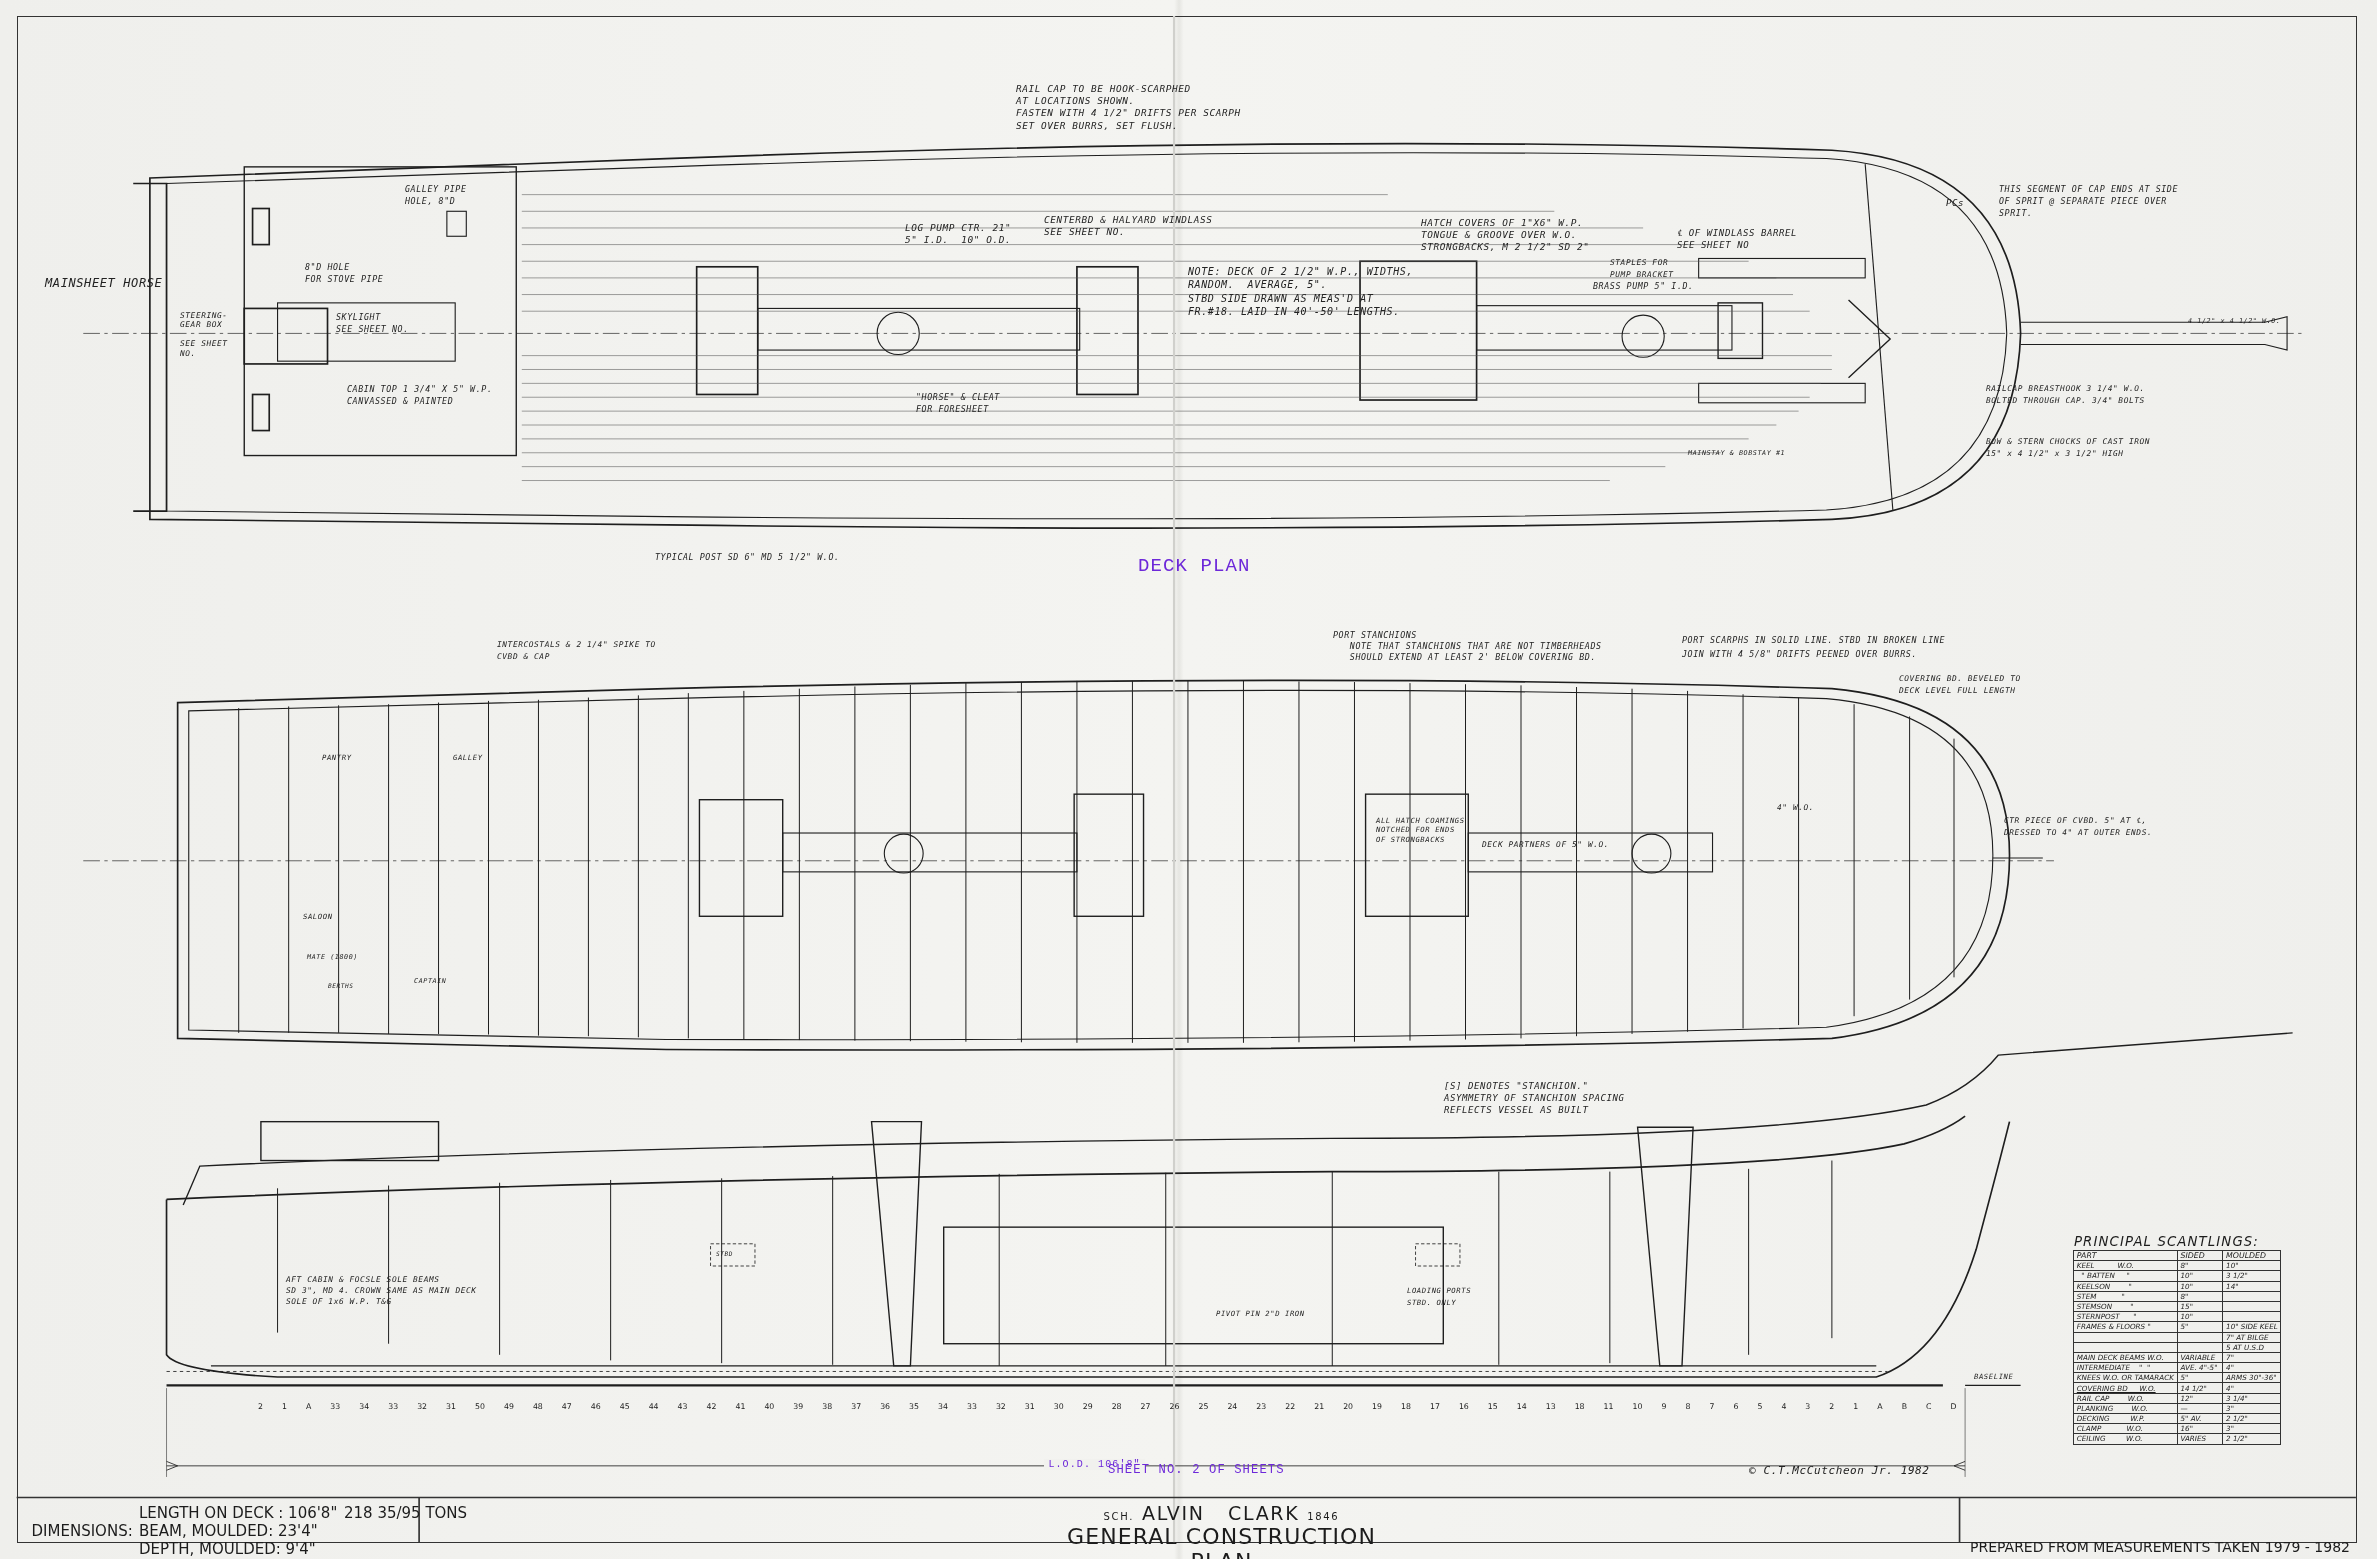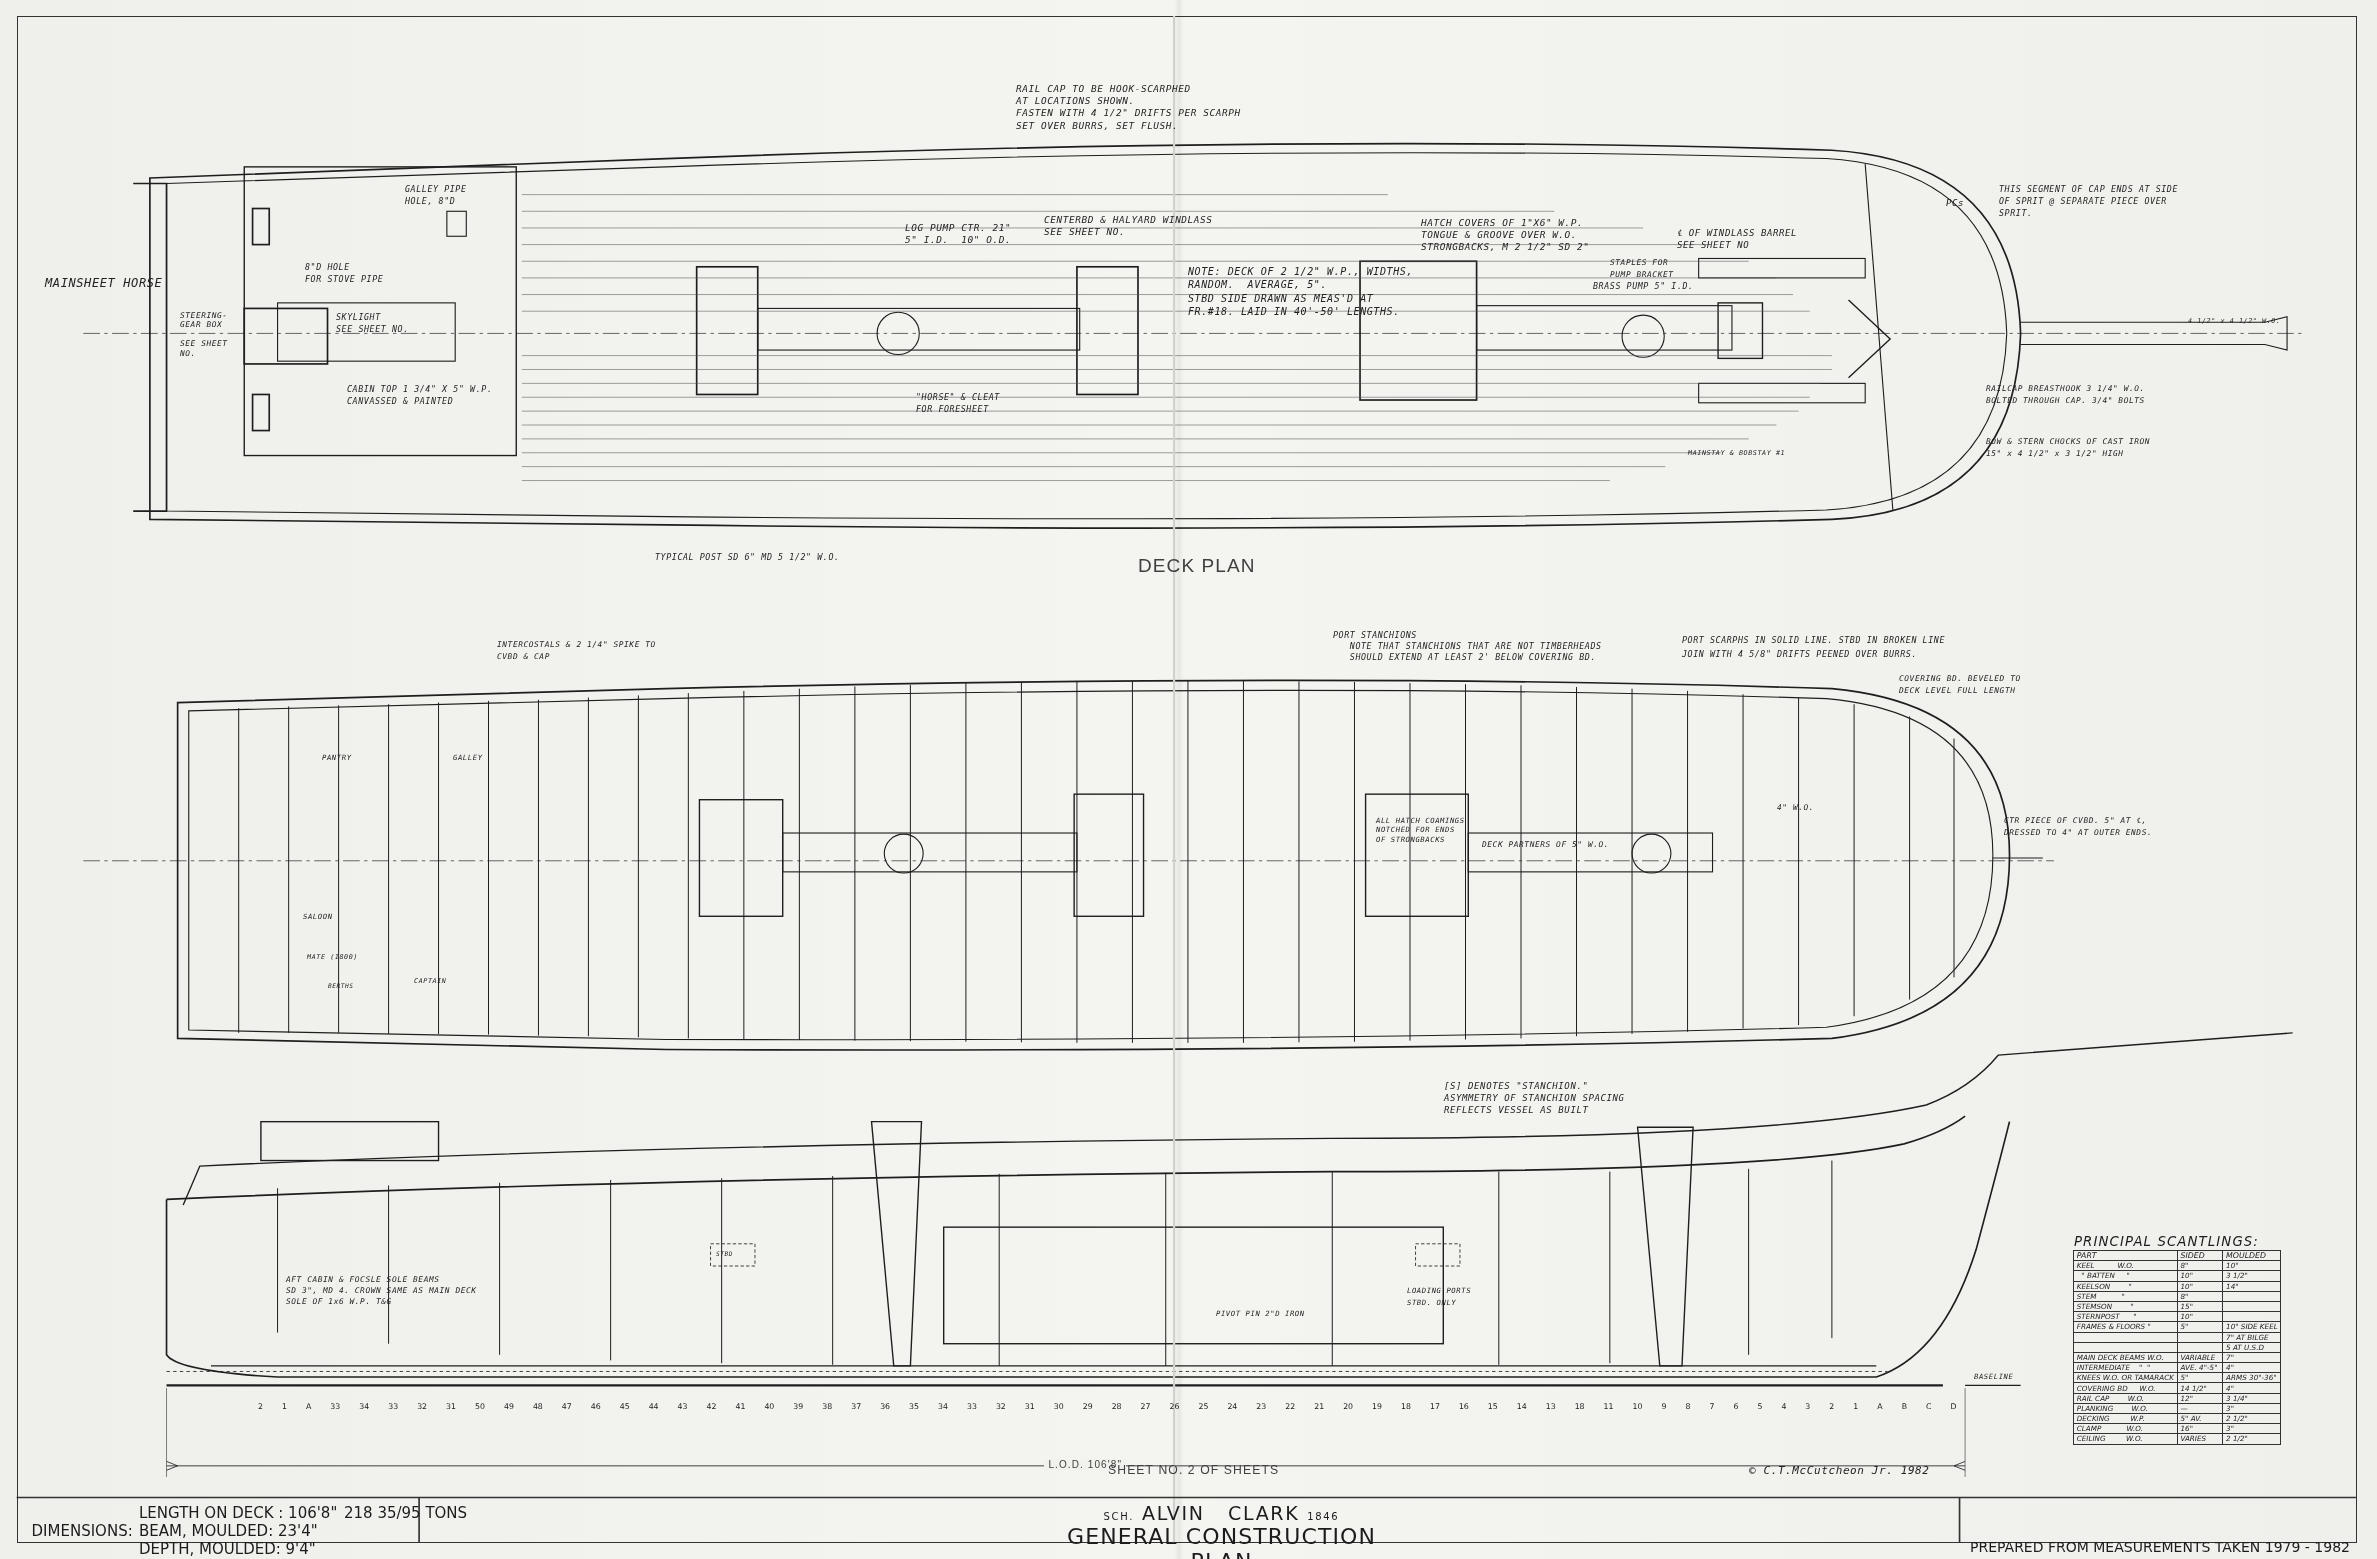--- a/index.html
+++ b/index.html
@@ -3,21 +3,21 @@
 <meta charset="utf-8">
 <style>
   html,body{margin:0;padding:0;background:#f1f1ee;}
   body{width:2377px;height:1560px;position:relative;overflow:hidden;
        font-family:"DejaVu Sans Mono","Liberation Mono",monospace;color:#1c1c1c;}
   .sheet{position:absolute;left:0;top:0;width:2377px;height:1560px;
          background:linear-gradient(90deg,#efefec 0%,#f4f4f1 49.4%,#e6e6e2 49.6%,#f4f4f1 49.8%,#efefec 100%);}
   .border{position:absolute;left:16.7px;top:15.5px;width:2340px;height:1527px;border:1.7px solid #333;box-sizing:border-box;}
   svg.draw{position:absolute;left:0;top:0;}
   .ann{position:absolute;font-style:italic;font-size:9.4px;line-height:12.2px;letter-spacing:0.6px;white-space:pre;color:#222;}
-  .title-lg{position:absolute;font-family:Liberation Sans, sans-serif;letter-spacing:1.1px;color:#404040;}
+  .title-lg{position:absolute;font-family:Liberation Mono, monospace;letter-spacing:1.1px;color:#6d28d9;}
   .dims{position:absolute;left:22px;top:1504px;font-size:15px;line-height:18px;font-family:"DejaVu Sans","Liberation Sans",sans-serif;white-space:pre;}
   .center-title{position:absolute;left:1055px;top:1502px;text-align:center;width:333px;font-family:"DejaVu Sans","Liberation Sans",sans-serif;}
   .prep{position:absolute;left:1970px;top:1502px;font-size:14px;line-height:18px;font-family:"DejaVu Sans","Liberation Sans",sans-serif;white-space:pre;}
   table.scant{position:absolute;left:2073px;top:1250px;border-collapse:collapse;font-size:7.2px;font-style:italic;
               font-family:"DejaVu Sans","Liberation Sans",sans-serif;}
   table.scant td,table.scant th{border:0.8px solid #333;padding:0 2.8px;height:9.2px;white-space:nowrap;text-align:left;font-weight:normal;}
   table.scant th{font-size:7.8px;}
   .scant-title{position:absolute;left:2074px;top:1234px;font-size:13.3px;font-style:italic;letter-spacing:1.1px;font-family:"DejaVu Sans","Liberation Sans",sans-serif;}
   .frame-nums{position:absolute;left:258px;top:1402px;width:1699px;display:flex;justify-content:space-between;font-size:7.8px;font-family:"DejaVu Sans","Liberation Sans",sans-serif;}
 </style>
@@ -386,21 +386,21 @@
         <td style="white-space: pre;">INTERMEDIATE    "  "</td>
         <td style="white-space: pre;">AVE. 4"-5"</td>
         <td style="white-space: pre;">4"</td>
       </tr>
       <tr>
         <td style="white-space: pre;">KNEES W.O. OR TAMARACK</td>
         <td style="white-space: pre;">5"</td>
         <td style="white-space: pre;">ARMS 30"-36"</td>
       </tr>
       <tr>
-        <td style="white-space: pre;">COVERING BD     W.O.</td>
+        <td style="white-space: pre; text-decoration: underline;">COVERING BD     W.O.</td>
         <td style="white-space: pre;">14 1/2"</td>
         <td style="white-space: pre;">4"</td>
       </tr>
       <tr>
         <td style="white-space: pre;">RAIL CAP        W.O.</td>
         <td style="white-space: pre;">12"</td>
         <td style="white-space: pre;">3 1/4"</td>
       </tr>
       <tr>
         <td style="white-space: pre;">PLANKING        W.O.</td>

